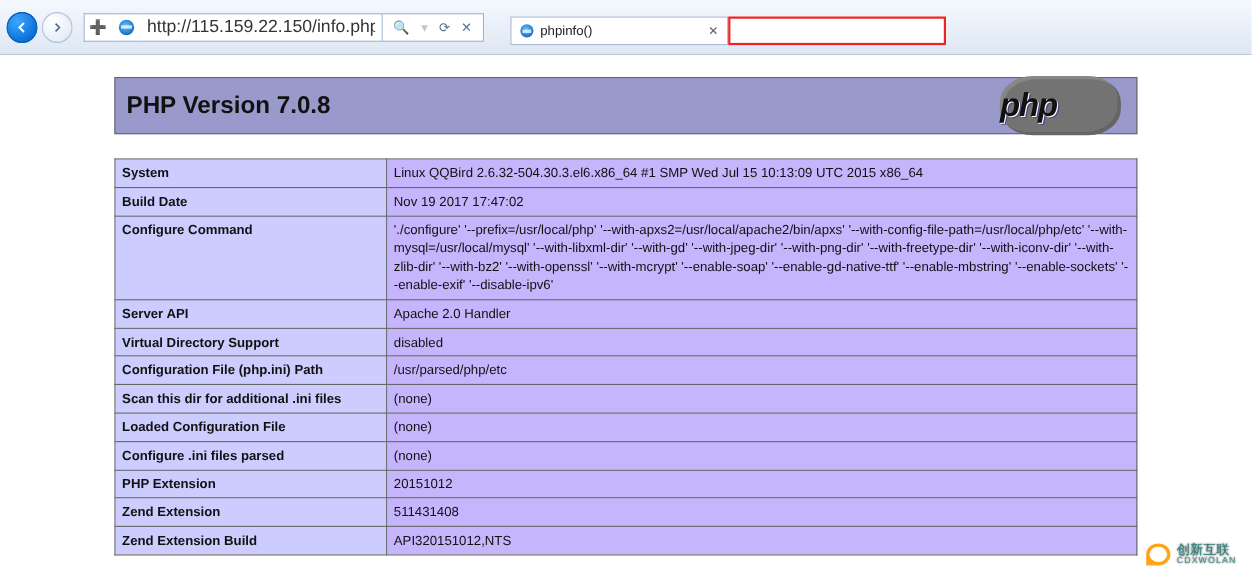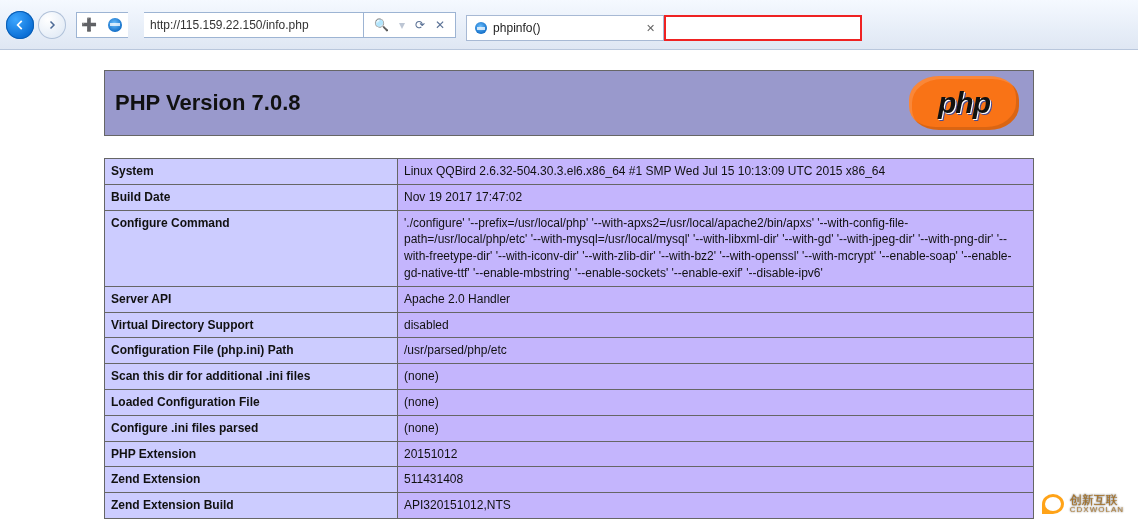--- a/index.html
+++ b/index.html
@@ -50,33 +50,32 @@
     width:14px;height:14px;border-radius:50%;
     background: radial-gradient(circle at 45% 40%, #6ec1ff, #1470c9 70%);
     position:relative;
   }
   .ie-e::after{
     content:""; position:absolute; left:2px; right:2px; top:5px; height:3px;
     background:#fff; opacity:.75;
   }
   .url-input {
     width: 220px; border: 1px solid #9db4d3; border-left:none;
-    padding: 0 6px; font-size: 12px; color:#333; outline:none;
+    padding: 0 6px; font-size: 16px; color:#333; outline:none;
     background:#fff;
-    margin-left:16px;
   }
   .url-tools {
     display:flex; align-items:center; gap:10px; padding:0 10px;
     border:1px solid #9db4d3; border-left:none; background:#fff;
     color:#5b7296; font-size:12px;
   }
   .tool { user-select:none; }
   .tabstrip {
     display:flex; align-items:flex-end; height:33px; gap:0;
-    margin-left:6px;
+    margin-left:20px;
   }
   .tab {
     height:26px; min-width:198px; border:1px solid #a7b9d4; background:#fff;
     display:flex; align-items:center; gap:6px; padding:0 8px;
     font-size:12px; color:#222;
   }
   .tab .close { margin-left:auto; color:#666; font-size:11px; }
   .tab .ie-e { width:12px; height:12px; }
   .tab.red {
     min-width:198px; background:#fff; border:2.5px solid #ef2222;
@@ -89,60 +88,60 @@
     background:#fff;
     position:relative;
   }
   .phpinfo-wrap {
     width: 930px;
     margin: 20px auto 0;
   }
   .php-head {
     background:#9999cc;
     border:1px solid #666;
-    height:66px;
+    height:52px;
     display:flex; align-items:center; justify-content:space-between;
     padding:0 14px 0 10px;
   }
   .php-head h1 {
     font: 700 22px/1 Arial, sans-serif;
     color:#111;
   }
   .php-logo {
     width:110px; height:54px; border-radius:30px/24px;
-    background:#f97316;
-    display:flex; align-items:center; justify-content:center;
+    background:#737373;
+    display:flex; align-items:center; justify-content:flex-start;
     box-shadow: inset -3px -3px 0 rgba(0,0,0,.12), inset 3px 3px 0 rgba(255,255,255,.15);
   }
   .php-logo span{
     font:700 italic 30px/1 Arial,sans-serif; color:#111;
     text-shadow: 1px 1px 0 #fff, 2px 2px 0 #4b4b90;
     letter-spacing:-1px;
   }
   table.phpinfo {
     width:100%; border-collapse:collapse; margin-top:22px;
     font: 12px/1.4 Arial, sans-serif;
   }
   table.phpinfo td {
     border:1px solid #666; padding:4px 6px; vertical-align:top;
     color:#111;
   }
   table.phpinfo td.e {
-    background:#ccccff; font-weight:700; width:293px;
+    background:#ccccff; font-weight:700; width:247px;
   }
   table.phpinfo td.v {
     background:#c4b5fd;
     word-break:break-word;
   }
 
   
   .watermark {
     position:absolute; right:14px; bottom:8px;
     display:flex; align-items:center; gap:6px;
-    color:#a16207; opacity:.9;
+    color:#0f766e; opacity:.9;
     font:12px/1 Arial,sans-serif;
     text-shadow:0 0 2px #000;
   }
   .wm-icon {
     width:22px;height:20px;border-radius:50% 50% 50% 0;
     background:#ff9a00; position:relative;
   }
   .wm-icon::after{
     content:""; position:absolute; inset:3px; border-radius:50%;
     background:#fff;

